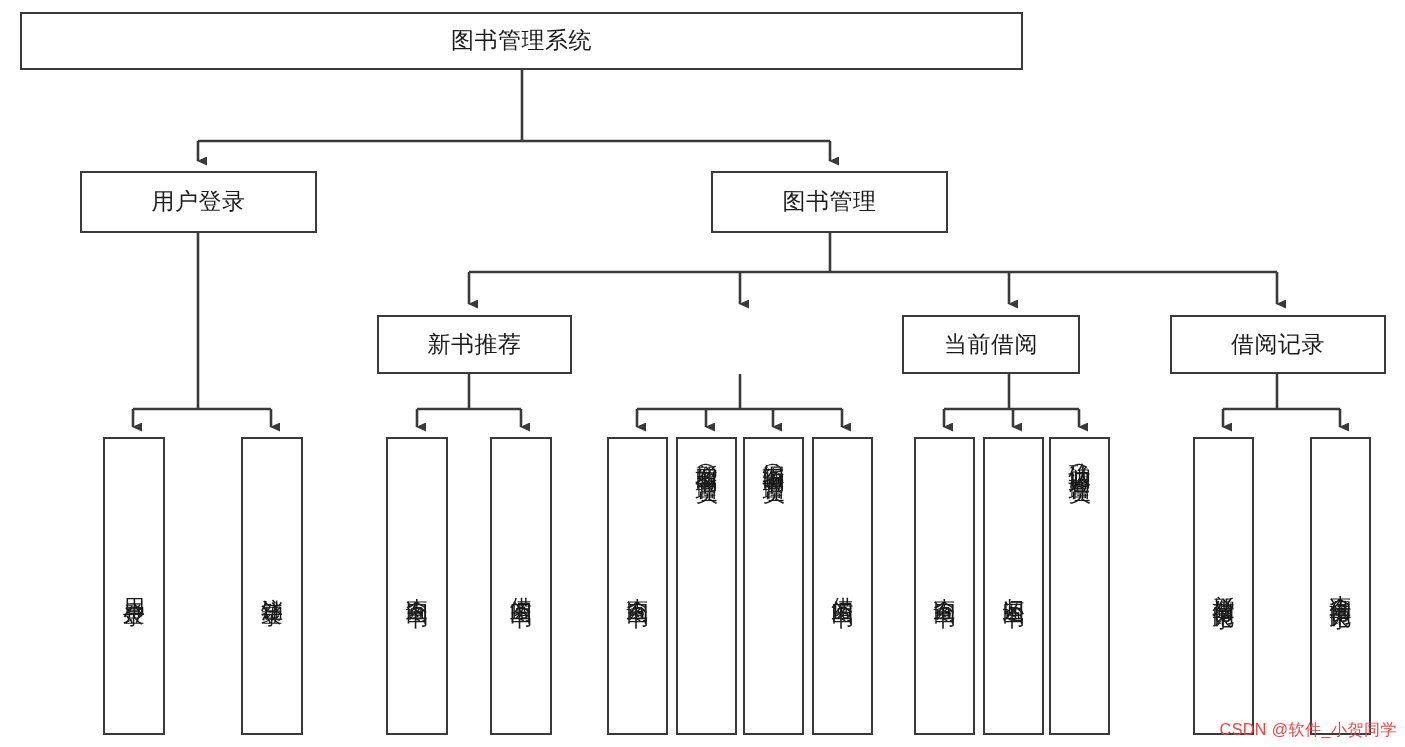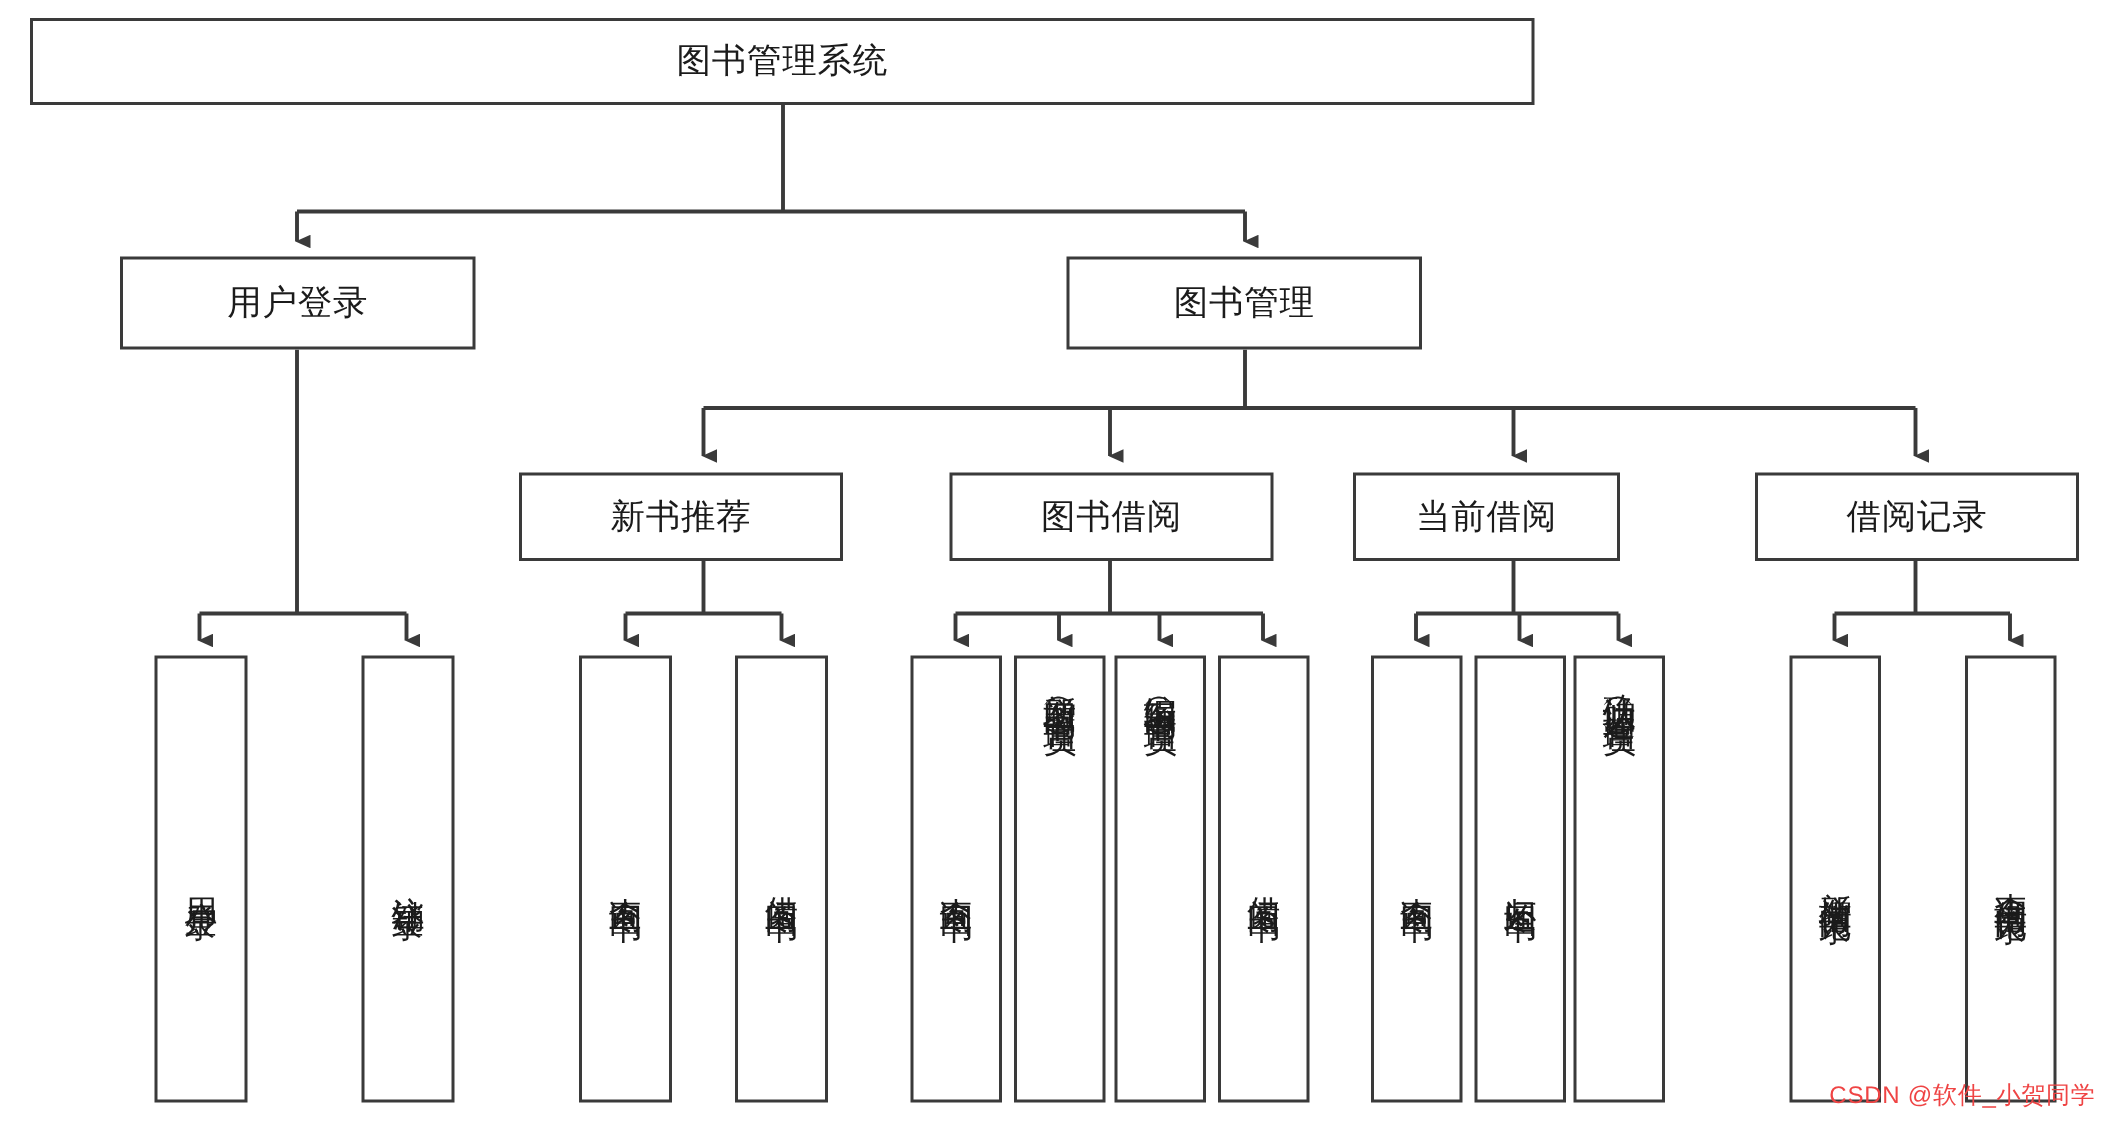--- a/index.html
+++ b/index.html
@@ -144,27 +144,24 @@
   </div>
 
   <div class="node-box" style="left:80px; top:171px; width:237px; height:62px;">
     <span class="node-label-h">用户登录</span>
   </div>
 
   <div class="node-box" style="left:711px; top:171px; width:237px; height:62px;align-items:center;">
     <span class="node-label-h">图书管理</span>
   </div>
 
-  <div class="node-box" style="left:346px; top:315px; width:216px; height:59px;font-family:Liberation Serif, serif;">
+  <div class="node-box" style="left:377px; top:315px; width:195px; height:59px;font-family:Liberation Serif, serif;">
     <span class="node-label-h">新书推荐</span>
   </div>
 
-  <div class="node-box" style="left:633px; top:315px; width:216px; height:59px;">
-    <span class="node-label-h">图书借阅</span>
-  </div>
 
   <div class="node-box" style="left:902px; top:315px; width:178px; height:59px;">
     <span class="node-label-h">当前借阅</span>
   </div>
 
   <div class="node-box" style="left:1170px; top:315px; width:216px; height:59px;text-align:center;">
     <span class="node-label-h">借阅记录</span>
   </div>
 
   <div class="leaf-box center-v" style="left:103px; top:437px; width:62px; height:298px;">

